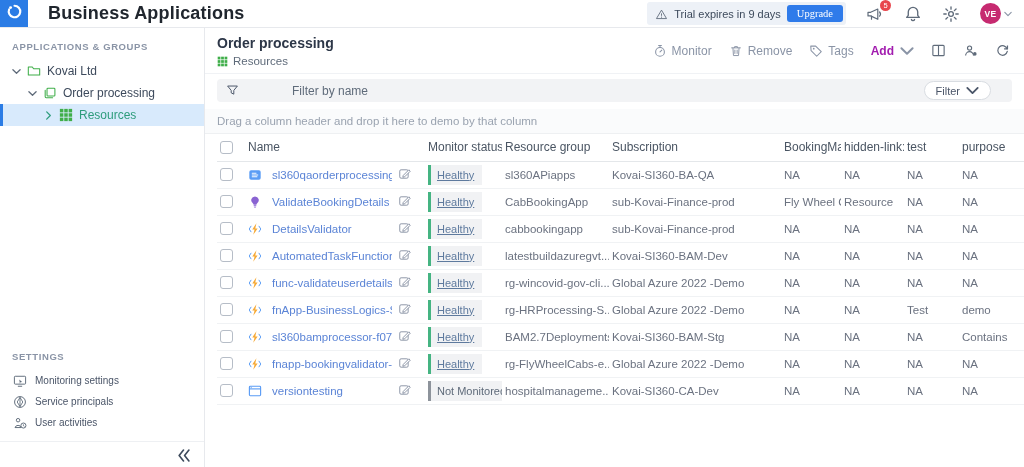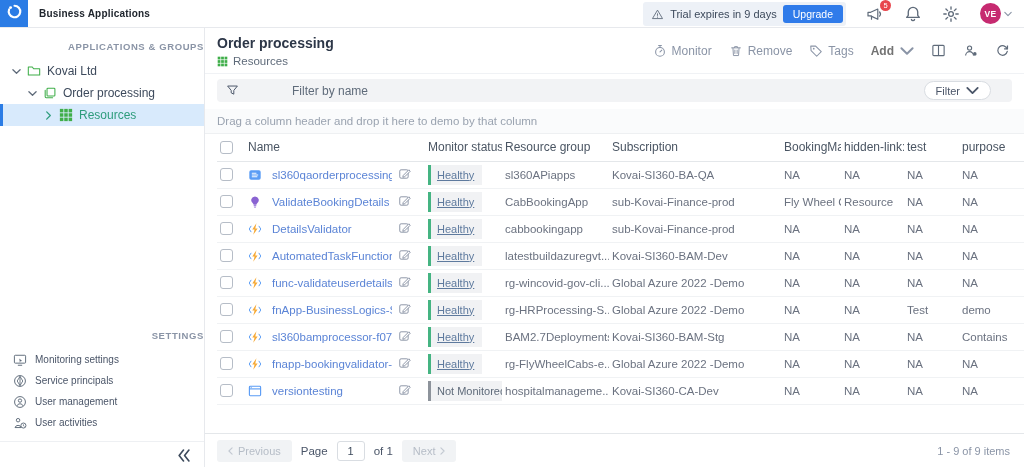--- a/index.html
+++ b/index.html
@@ -3,40 +3,40 @@
 <meta charset="utf-8">
 <style>
   * { margin:0; padding:0; box-sizing:border-box; }
   html,body { width:1024px; height:467px; overflow:hidden; background:#fff;
     font-family:"Liberation Sans", sans-serif; color:#3d4a5c; }
 
   
   .app-header { height:28px; display:flex; align-items:center; border-bottom:1px solid #e7e9ed; background:#fff; }
   .logo { width:28px; height:27px; background:#2b7ce5; display:flex; align-items:center; justify-content:center; flex:0 0 auto; }
   .logo svg { width:17px; height:17px; }
-  .app-title { font-size:10px; font-weight:700; color:#20262e; margin-left:11px; letter-spacing:.2px; }
+  .app-title { font-size:18px; font-weight:700; color:#20262e; margin-left:20px; letter-spacing:.2px; }
   .hdr-right { margin-left:auto; display:flex; align-items:center; gap:20px; padding-right:12px; }
   .trial-box { display:flex; align-items:center; gap:6px; background:#edf1f7; border-radius:3px; padding:3px 3px 3px 8px; }
   .trial-text { font-size:11px; color:#3d4a5c; }
   .upgrade-btn { background:#2f7bea; color:#fff; border:none; border-radius:3px; font-size:10.5px;
-    font-family:Liberation Sans, sans-serif; padding:3px 10px; cursor:pointer; }
+    font-family:Liberation Serif, serif; padding:3px 10px; cursor:pointer; }
   .hdr-icon { position:relative; width:18px; height:18px; color:#5f6b7a; cursor:pointer; }
   .hdr-icon svg { width:100%; height:100%; }
   .count-badge { position:absolute; top:-5px; right:-7px; background:#e8474e; color:#fff; font-size:7.5px;
     min-width:11px; height:11px; border-radius:6px; display:flex; align-items:center; justify-content:center; padding:0 2px; }
   .avatar-wrap { display:flex; align-items:center; gap:3px; cursor:pointer; }
   .avatar { width:21px; height:21px; border-radius:50%; background:#c62a70; color:#fff; font-size:8.5px;
     font-weight:700; display:flex; align-items:center; justify-content:center; letter-spacing:.3px; }
   .icon.sm { width:8px; height:6px; display:inline-block; color:#8a94a6; }
   .icon.sm svg { width:100%; height:100%; display:block; }
 
   
   .shell { display:flex; height:439px; }
   .sidebar { width:205px; flex:0 0 auto; border-right:1px solid #e7e9ed; display:flex; flex-direction:column; background:#fff; }
-  .side-label { padding:13px 0 8px 12px; font-size:9.5px; font-weight:700; letter-spacing:.6px; color:#8a94a6;text-align:right; }
+  .side-label { padding:13px 0 8px 12px; font-size:9.5px; font-weight:700; letter-spacing:.6px; color:#8a94a6; }
   .tree-item { display:flex; align-items:center; gap:6px; height:22px; font-size:12px; color:#3d4a5c; cursor:pointer; position:relative; }
   .tree-item .icon { width:14px; height:14px; flex:0 0 auto; }
   .tree-item .icon svg { width:100%; height:100%; display:block; }
   .tree-item .caret { width:9px; height:9px; color:#5f6b7a; }
   .lvl1 { padding-left:12px; }
   .lvl2 { padding-left:28px; }
   .lvl3 { padding-left:44px; }
   .tree-item.selected { background:#d8eafc; color:#2e9c7c; }
   .tree-item.selected .caret { color:#2e9c7c; }
   .tree-item.selected::before { content:""; position:absolute; left:0; top:0; bottom:0; width:3px; background:#2b7ce5; }
@@ -51,21 +51,21 @@
 
   
   .main { flex:1; min-width:0; display:flex; flex-direction:column; }
   .page-head { display:flex; align-items:flex-start; justify-content:space-between; padding:7px 14px 6px 12px; border-bottom:1px solid #f0f2f5; }
   .page-title { font-size:14px; font-weight:700; color:#2d3748; }
   .crumb { display:flex; align-items:center; gap:5px; margin-top:4px; font-size:11.5px; color:#5f6b7a; }
   .crumb .icon { width:11px; height:11px; } .crumb .icon svg { width:100%; height:100%; display:block; }
   .toolbar { display:flex; align-items:center; gap:17px; margin-top:8px; }
   .tool-btn { display:flex; align-items:center; gap:5px; font-size:12px; color:#8a94a6; cursor:pointer; }
   .tool-btn .icon { width:14px; height:14px; } .tool-btn .icon svg { width:100%; height:100%; display:block; }
-  .tool-btn.add { color:#737373; font-weight:700; gap:6px; }
+  .tool-btn.add { color:#a21caf; font-weight:700; gap:6px; }
   .tool-icon { width:15px; height:15px; color:#5f6b7a; cursor:pointer; }
   .tool-icon span, .tool-icon svg { width:100%; height:100%; display:block; }
 
   .filter-bar { margin:5px 12px 0 12px; height:23px; background:#f2f3f5; border-radius:4px;
     display:flex; align-items:center; padding:0 9px;gap:44px; }
   .filter-bar .icon { width:13px; height:13px; color:#4a5568; } .filter-bar .icon svg { width:100%; height:100%; display:block; }
   .filter-ph { font-size:12px; color:#5f6b7a; margin-left:9px; }
   .flex-spacer { flex:1; }
   .filter-pill { display:flex; align-items:center; gap:6px; background:#fff; border:1px solid #d9dde2; border-radius:11px;
     height:19px; padding:0 11px; font-size:11px; color:#4a5568; cursor:pointer; margin-right:12px; }
@@ -221,30 +221,20 @@
             <svg viewBox="0 0 16 16">
               <circle cx="8" cy="8" r="6.2" fill="none" stroke="#5f6b7a" stroke-width="1.1"></circle>
               <path d="M8 2.4v11.2M8 2.8 4.8 8 8 13.2 11.2 8z" fill="none" stroke="#5f6b7a" stroke-width="1"></path>
             </svg>
           </span>
           <span>Service principals</span>
         </div>
         <div class="side-item">
           <span class="icon">
             <svg viewBox="0 0 16 16">
-              <circle cx="8" cy="8" r="6.2" fill="none" stroke="#5f6b7a" stroke-width="1.1"></circle>
-              <circle cx="8" cy="6.4" r="1.9" fill="none" stroke="#5f6b7a" stroke-width="1.1"></circle>
-              <path d="M4.6 12.4a3.6 3.6 0 0 1 6.8 0" fill="none" stroke="#5f6b7a" stroke-width="1.1"></path>
-            </svg>
-          </span>
-          <span>User management</span>
-        </div>
-        <div class="side-item">
-          <span class="icon">
-            <svg viewBox="0 0 16 16">
               <circle cx="5.8" cy="4.8" r="2" fill="none" stroke="#5f6b7a" stroke-width="1.1"></circle>
               <path d="M2.3 13.2a3.7 3.7 0 0 1 7 0z" fill="none" stroke="#5f6b7a" stroke-width="1.1"></path>
               <circle cx="11.9" cy="10.9" r="2.9" fill="none" stroke="#5f6b7a" stroke-width="1.1"></circle>
               <path d="M11.9 9.6v1.4l1.1.8" fill="none" stroke="#5f6b7a" stroke-width="1"></path>
             </svg>
           </span>
           <span>User activities</span>
         </div>
       </nav>
     <div class="side-foot">
@@ -607,37 +597,14 @@
               <td class="col-sub">Kovai-SI360-CA-Dev</td>
               <td class="col-booking">NA</td>
               <td class="col-hidden">NA</td>
               <td class="col-test">NA</td>
               <td class="col-purpose">NA</td>
             </tr>
           </tbody>
       </table>
     </div>
 
-    <div class="pagination">
-      <button class="pg-btn">
-        <span class="icon sm">
-            <svg viewBox="0 0 6 10">
-              <path d="M5 1 1 5l4 4" fill="none" stroke="currentColor" stroke-width="1.4" stroke-linecap="round" stroke-linejoin="round"></path>
-            </svg>
-          </span>
-        <span>Previous</span>
-      </button>
-      <span class="pg-label">Page</span>
-      <input class="pg-input" value="1" style="">
-      <span class="pg-label">of 1</span>
-      <button class="pg-btn">
-        <span>Next</span>
-        <span class="icon sm">
-            <svg viewBox="0 0 6 10">
-              <path d="M1 1l4 4-4 4" fill="none" stroke="currentColor" stroke-width="1.4" stroke-linecap="round" stroke-linejoin="round"></path>
-            </svg>
-          </span>
-      </button>
-      <div class="flex-spacer"></div>
-      <span class="pg-items">1 - 9 of 9 items</span>
-    </div>
   </main>
 </div>
 
 </body></html>

